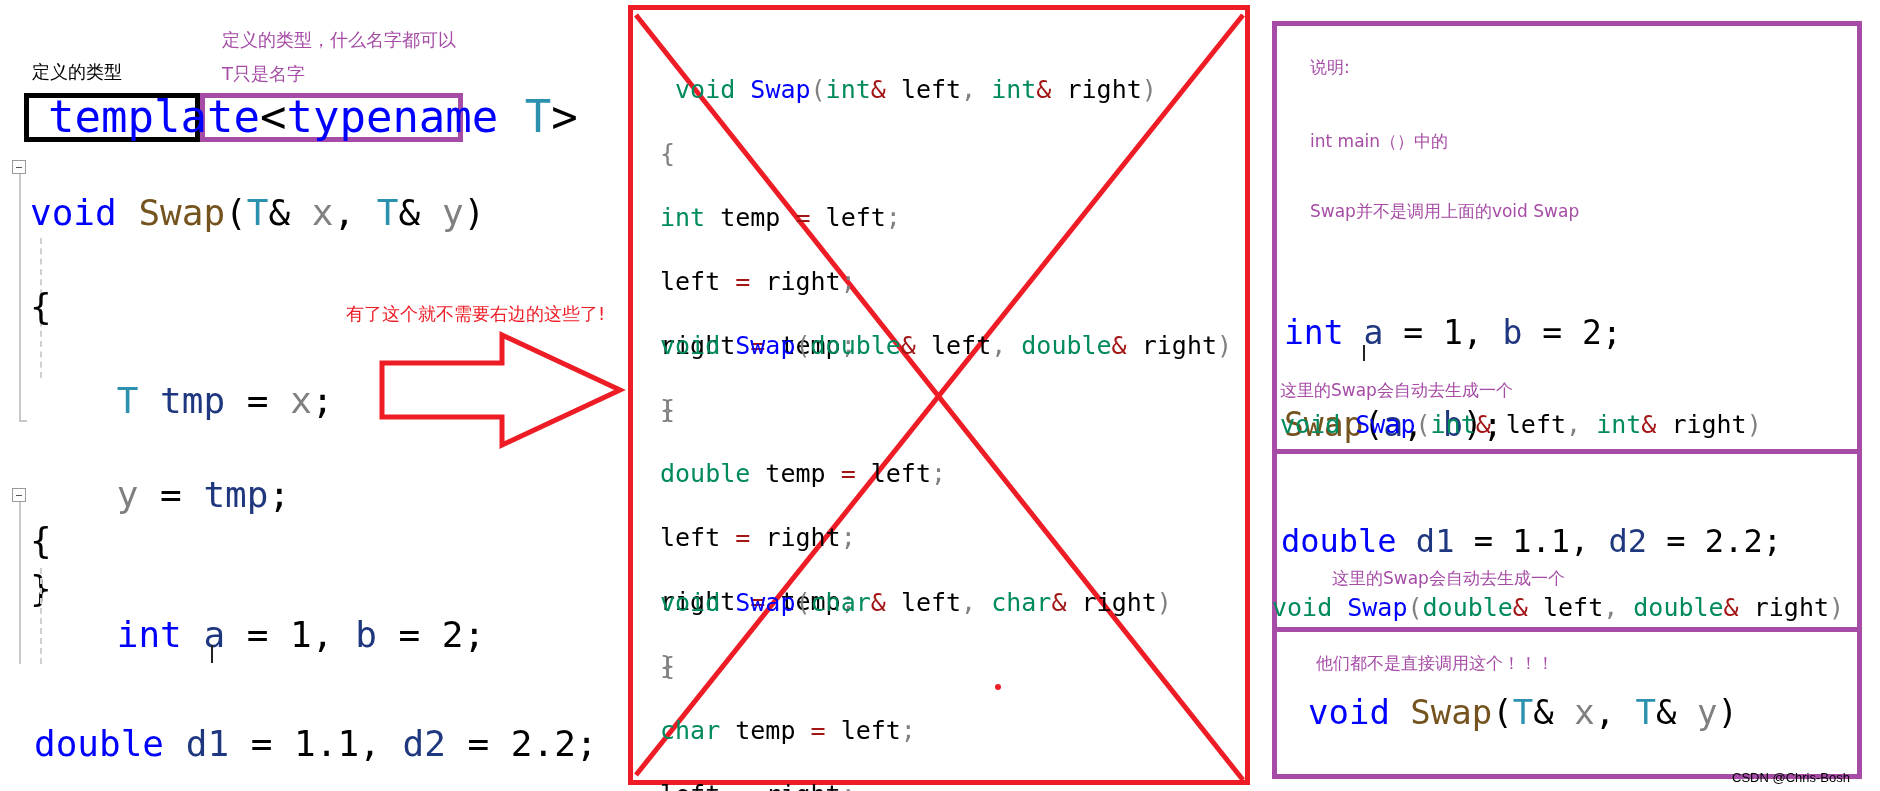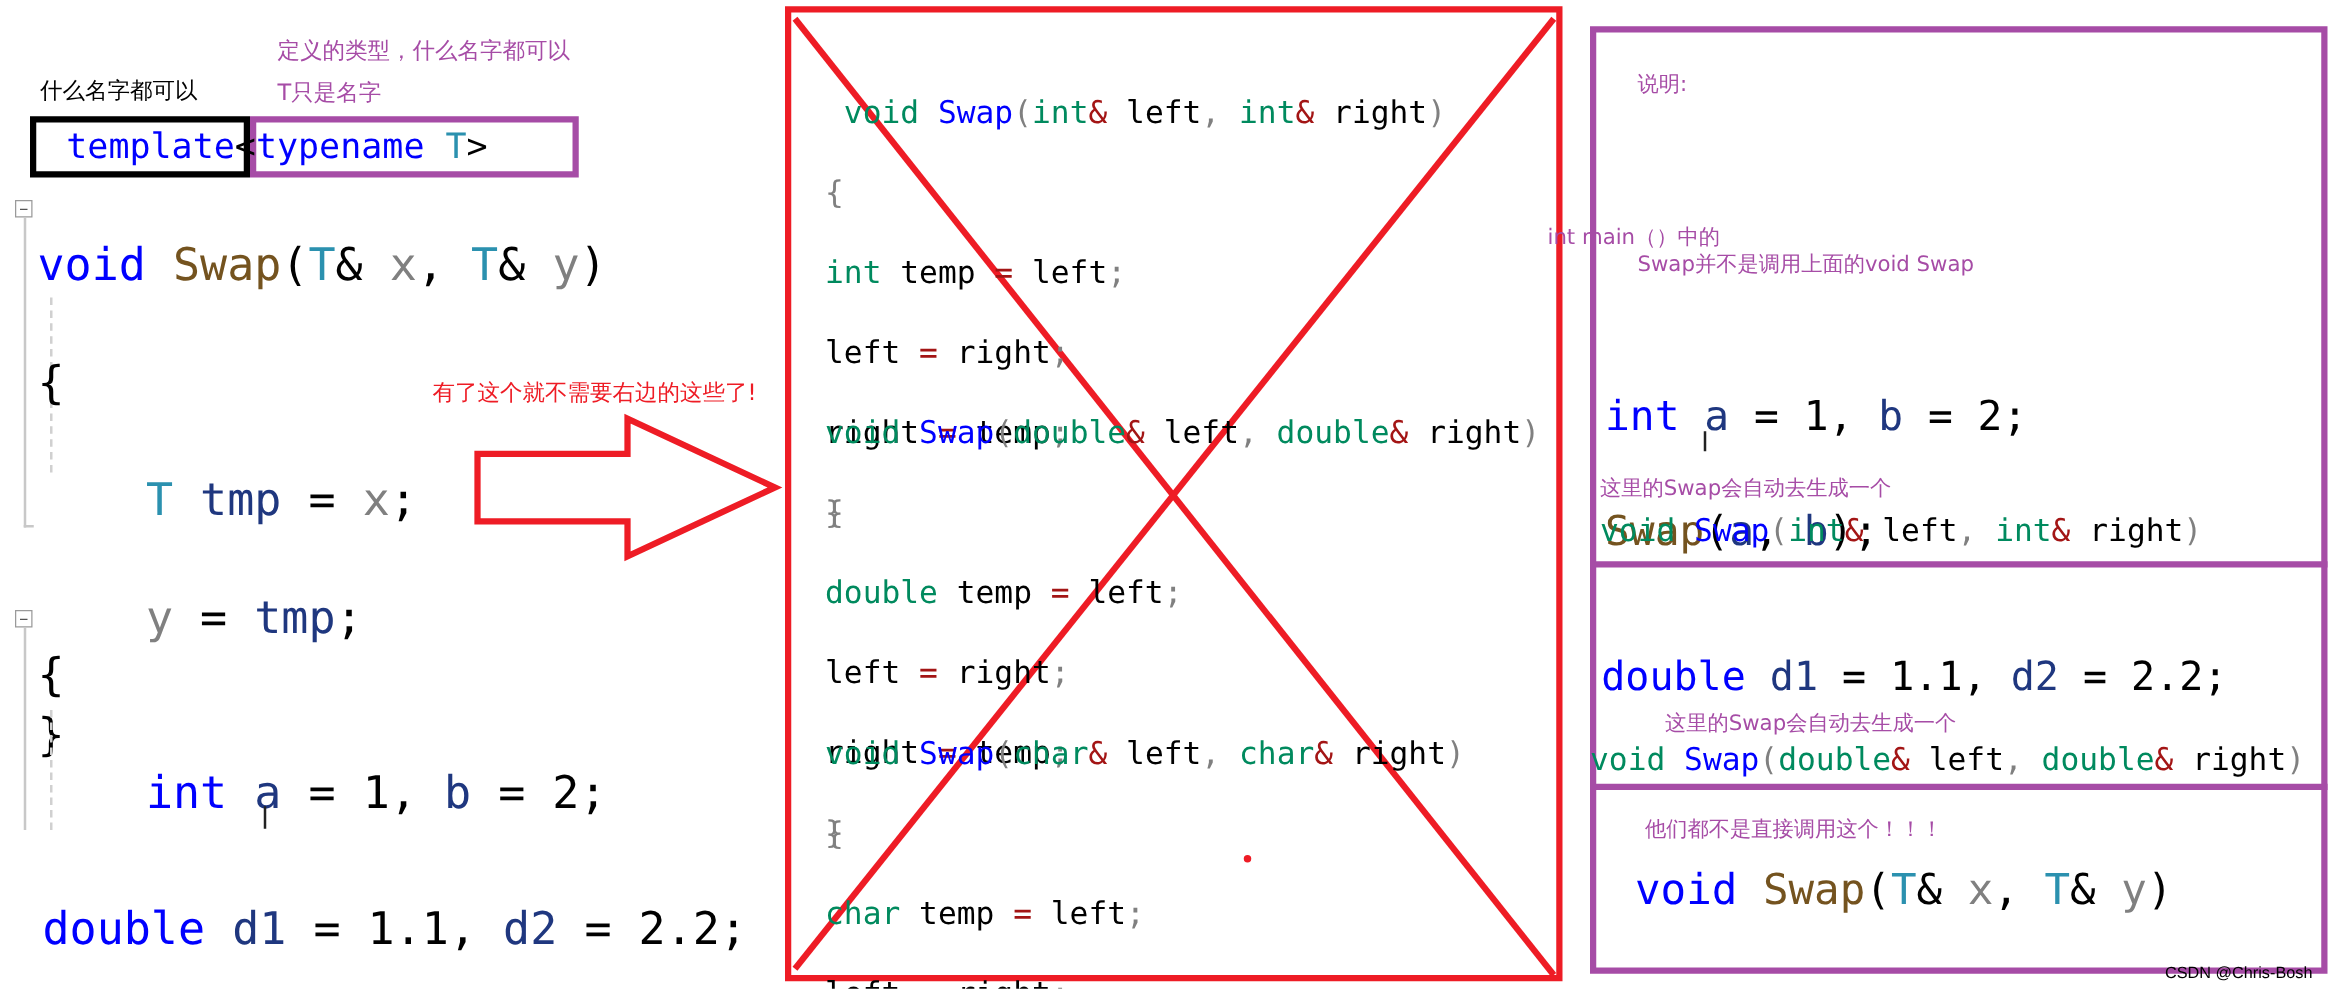--- a/index.html
+++ b/index.html
@@ -28,28 +28,28 @@
   .guide { position:absolute; width:0; border-left:2px dashed #d0d0d0; }
 
   
   .red-code { font-size:25px; line-height:32px; }
 
   .purple { color:#a64ca6; }
 </style>
 </head>
 <body>
 
-<div class="abs cjk" style="left:32px; top:60px; font-size:18px; color:#000;">什么名字都可以</div>
+<div class="abs cjk" style="left:32px; top:60px; font-size:18px; color:#000;">定义的类型</div>
 <div class="abs cjk purple" style="left:222px; top:28px; font-size:18px;">定义的类型，什么名字都可以</div>
 <div class="abs cjk purple" style="left:222px; top:62px; font-size:18px;">T只是名字</div>
 
 <div class="abs" style="left:24px; top:93px; width:176px; height:49px; border:5px solid #000; box-sizing:border-box;"></div>
 <div class="abs" style="left:200px; top:93px; width:263px; height:49px; border:5px solid #a64ca6; box-sizing:border-box;"></div>
 
-<div class="abs mono" style="left:30px; top:96px; font-size:28px; line-height:42px;padding-left:23px;"><span class="kw">template</span><span class="pl">&lt;</span><span class="kw">typename </span><span class="ty">T</span><span class="pl">&gt;</span></div>
+<div class="abs mono" style="left:48px; top:96px; font-size:44px; line-height:42px;"><span class="kw">template</span><span class="pl">&lt;</span><span class="kw">typename </span><span class="ty">T</span><span class="pl">&gt;</span></div>
 
 <div class="fold-box" style="top:160px;"></div>
 <div class="gutter-line" style="top:174px; height:248px;"></div>
 <div class="abs" style="left:19px; top:420px; width:8px; height:2px; background:#c8c8c8;"></div>
 <div class="guide" style="left:40px; top:238px; height:140px;"></div>
 
 <div class="abs mono left-code" style="top:142px;">
 <div><span class="kw">void </span><span class="fn">Swap</span><span class="pl">(</span><span class="ty">T</span><span class="pl">&amp; </span><span class="pa">x</span><span class="pl">, </span><span class="ty">T</span><span class="pl">&amp; </span><span class="pa">y</span><span class="pl">)</span></div>
 <div><span class="pl">{</span></div>
 <div><span class="pl">    </span><span class="ty">T </span><span class="lv">tmp</span><span class="pl"> = </span><span class="pa">x</span><span class="pl">;</span></div>
@@ -110,21 +110,21 @@
 <div><span class="pl">left </span><span class="rd">=</span><span class="pl"> right</span><span class="gp">;</span></div>
 
 
 </div>
 
 <div class="abs" style="left:1272px; top:21px; width:590px; height:758px; border:5px solid #a64ca6; box-sizing:border-box;"></div>
 <div class="abs" style="left:1272px; top:449px; width:590px; height:5px; background:#a64ca6;"></div>
 <div class="abs" style="left:1272px; top:627px; width:590px; height:5px; background:#a64ca6;"></div>
 
 <div class="abs cjk purple" style="left:1310px; top:56px; font-size:17px;">说明:</div>
-<div class="abs cjk purple" style="left:1238px; top:130px; font-size:17px;margin-top:48px;">int main（）中的</div>
+<div class="abs cjk purple" style="left:1310px; top:130px; font-size:17px;">int main（）中的</div>
 <div class="abs cjk purple" style="left:1310px; top:200px; font-size:17px;">Swap并不是调用上面的void Swap</div>
 
 <div class="abs mono" style="left:1284px; top:264px; font-size:33px; line-height:46px;">
 <div><span class="kw">int </span><span class="lv">a</span><span class="pl"> = 1, </span><span class="lv">b</span><span class="pl"> = 2;</span></div>
 <div><span class="fn">Swap</span><span class="pl">(</span><span class="lv">a</span><span class="pl">, </span><span class="lv">b</span><span class="pl">);</span></div>
 </div>
 <div class="abs" style="left:1363px; top:345px; width:2px; height:16px; background:#222;"></div>
 <div class="abs cjk purple" style="left:1280px; top:379px; font-size:17px;">这里的Swap会自动去生成一个</div>
 <div class="abs mono" style="left:1280px; top:410px; font-size:25px;"><span class="gk">void </span><span class="bf">Swap</span><span class="gp">(</span><span class="gk">int</span><span class="rd">&amp;</span><span class="pl"> left</span><span class="gp">, </span><span class="gk">int</span><span class="rd">&amp;</span><span class="pl"> right</span><span class="gp">)</span></div>
 

